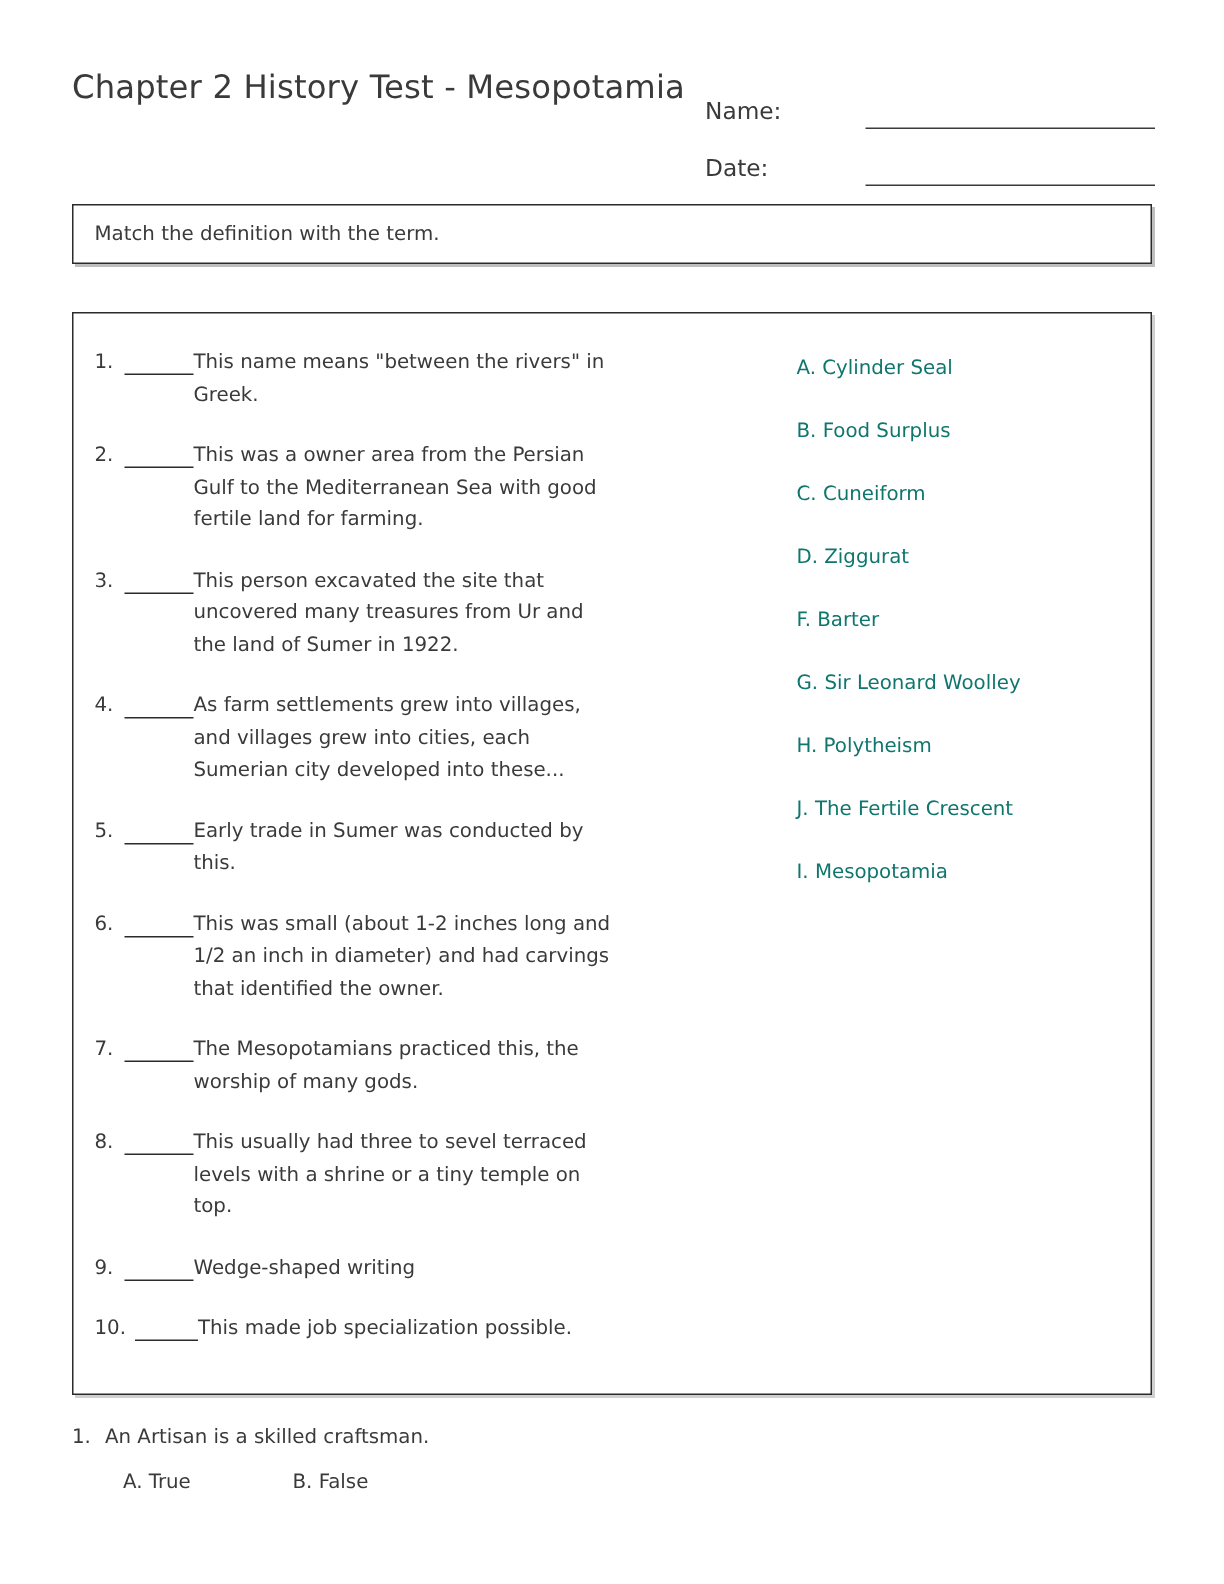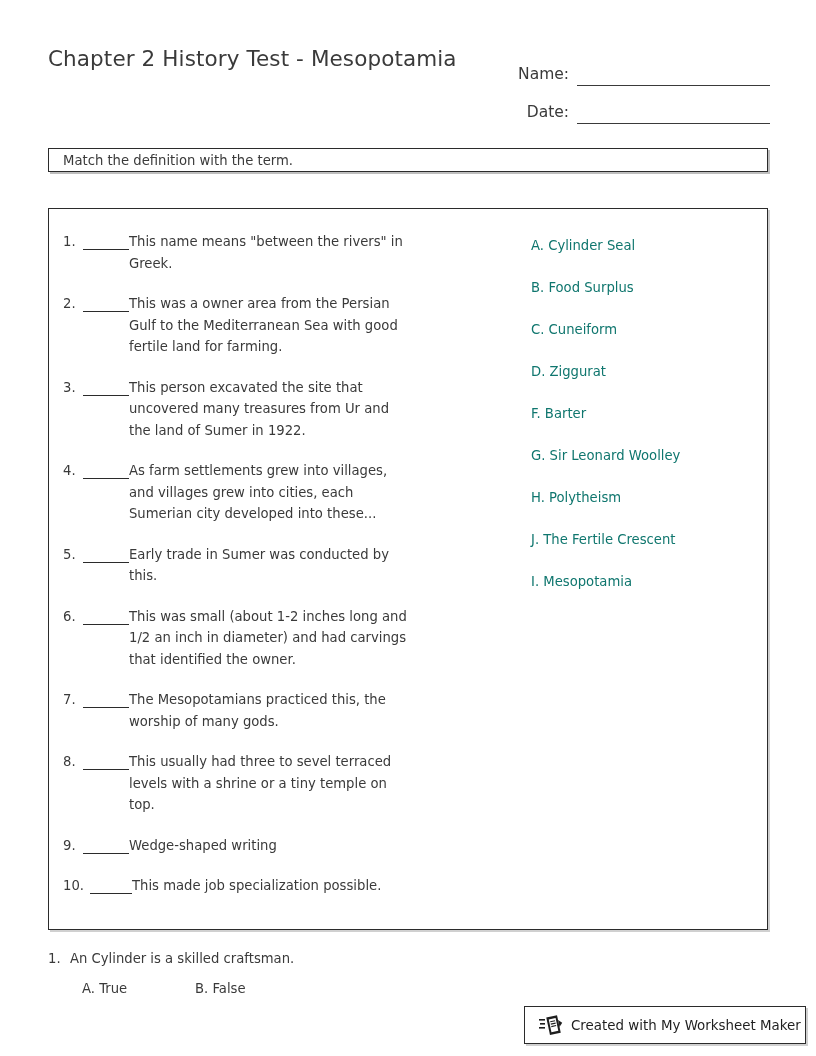--- a/index.html
+++ b/index.html
@@ -28,21 +28,21 @@
     color: #3a3a3a;
     letter-spacing: 0.1px;
     white-space: nowrap;
   }
 
   .name-date-block { position: absolute; left: 470px; top: 48px; width: 300px; }
 
   .field-row {
     display: flex;
     align-items: flex-end;
-    justify-content: flex-end;
+    justify-content: space-between;
     height: 38px;
   }
 
   .field-label {
     font-size: 15.5px;
     color: #3a3a3a;
     padding-bottom: 3px;
     margin-right: 8px;
     white-space: nowrap;
   }
@@ -50,23 +50,23 @@
   .field-line {
     width: 193px;
     border-bottom: 1.4px solid #3a3a3a;
     height: 20px;
   }
 
   
   .instruction-box {
     position: absolute;
     left: 48px;
-    top: 148px;
+    top: 136px;
     width: 720px;
-    height: 24px;
+    height: 40px;
     border: 1.2px solid #2b2b2b;
     background: #ffffff;
     box-shadow: 2px 2px 0 rgba(40,40,40,0.30);
     display: flex;
     align-items: center;
     padding-left: 14px;
   }
 
   .instruction-text { font-size: 13.2px; color: #3a3a3a; }
 
@@ -289,46 +289,24 @@
           <div class="opt-item">I. Mesopotamia</div>
         </div>
 
     </div>
   </div>
 
   <div class="tf-section">
 
     <div class="tf-question">
       <span class="tf-qnum">1.</span>
-      <span>An Cylinder is a skilled craftsman.</span>
+      <span>An Artisan is a skilled craftsman.</span>
     </div>
 
     <div class="tf-choices" id="tf-choices">
         <span class="tf-choice">A. True</span>
         <span class="tf-choice">B. False</span>
       </div>
 
   </div>
 
-  <div class="footer-badge">
-    <span class="badge-icon">
-      <svg viewBox="0 0 26 24" width="26" height="24">
-        <g fill="#1f1f1f">
-          <rect x="0" y="6" width="6" height="1.6"></rect>
-          <rect x="1" y="10" width="5" height="1.6"></rect>
-          <rect x="0" y="14" width="6" height="1.6"></rect>
-        </g>
-        <g transform="rotate(-12 15 12)">
-          <path d="M9 3 L20 3 L20 21 L9 21 Z" fill="#1f1f1f"></path>
-          <path d="M11 5.5 L18 5.5 L18 18.5 L11 18.5 Z" fill="#ffffff"></path>
-          <g stroke="#1f1f1f" stroke-width="1.1">
-            <line x1="12" y1="8" x2="17" y2="8"></line>
-            <line x1="12" y1="10.5" x2="17" y2="10.5"></line>
-            <line x1="12" y1="13" x2="17" y2="13"></line>
-          </g>
-          <path d="M20 8 L23.5 11.5 L20 15 Z" fill="#1f1f1f"></path>
-        </g>
-      </svg>
-    </span>
-    <span class="badge-text">Created with My Worksheet Maker</span>
-  </div>
 
 </div>
 
 </body></html>

